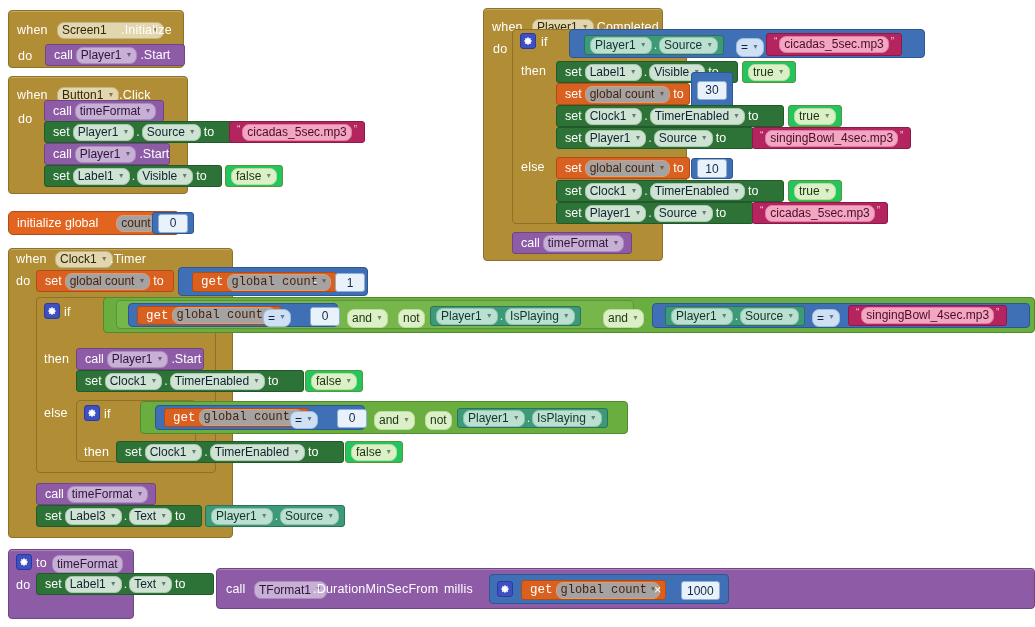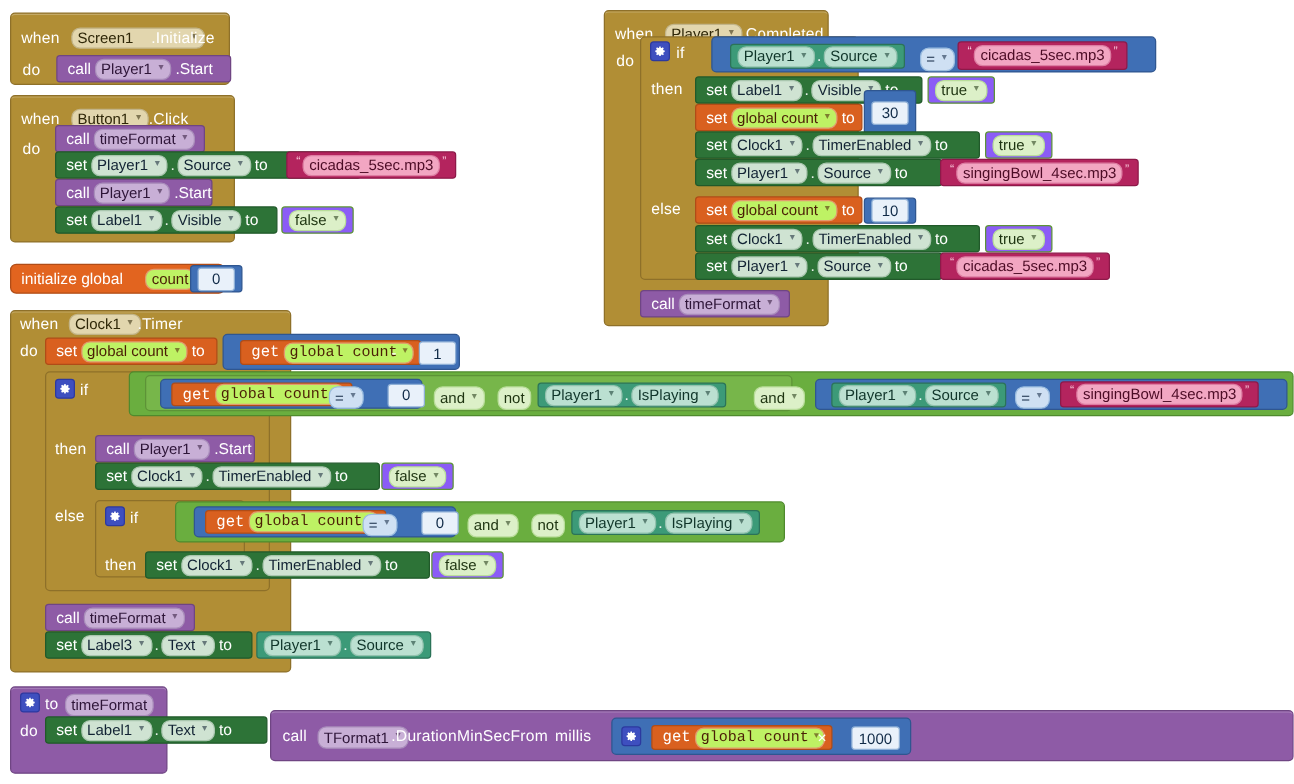--- a/index.html
+++ b/index.html
@@ -35,33 +35,33 @@
        border-radius:3px;height:22px;padding:0 5px;white-space:nowrap;}
   .r-set{background:#2D7337;border:1px solid #21592a;color:#fff;}
   .r-call{background:#8E5BA6;border:1px solid #6F4583;color:#fff;}
   .r-setglobal{background:#D9601F;border:1px solid #b04c17;color:#fff;}
   .r-init{background:#E2641F;border:1px solid #b04c17;color:#fff;border-radius:11px;}
 
   
   .v{display:inline-flex;align-items:center;box-sizing:border-box;height:20px;
      padding:0 5px;border-radius:3px;white-space:nowrap;}
   .v-comp{background:#3C9A78;border:1px solid #2b7358;color:#fff;}
-  .v-logic{background:#8b5cf6;border:1px solid #5d9337;color:#fff;}
+  .v-logic{background:#22c55e;border:1px solid #5d9337;color:#fff;}
   .v-math{background:#3F6FB5;border:1px solid #2f5690;color:#fff;}
   .v-text{background:#B4245E;border:1px solid #8d1949;color:#fff;}
   .v-getglobal{background:#D9601F;border:1px solid #b04c17;color:#fff;font-family:Liberation Mono, monospace;}
 
   
   .fld{display:inline-flex;align-items:center;height:15px;line-height:15px;
        padding:0 4px;border-radius:7px;font-size:12px;white-space:nowrap;}
   .f-light{background:#CFE3D2;color:#123;border:1px solid #a9c6ae;}
   .f-comp{background:#BBE0D1;color:#10352a;border:1px solid #92c2ae;}
   .f-logic{background:#DCF0C8;color:#1d3310;border:1px solid #b9dd9a;}
   .f-text{background:#F2A6C2;color:#4c0b25;border:1px solid #dd7da2;}
-  .f-orange{background:#bef264;color:#4a1e05;border:1px solid #e29a6e;}
+  .f-orange{background:#a3a3a3;color:#4a1e05;border:1px solid #e29a6e;}
   .f-purple{background:#C8AFD6;color:#2e1538;border:1px solid #a98dbb;}
   .f-hat{background:#E2D6AE;color:#2f2708;border:1px solid #c2b488;}
   .f-math{background:#CFE0F3;color:#0f2440;border:1px solid #9bbde0;}
 
   .caret{display:inline-block;margin-left:4px;font-size:7px;opacity:.55;transform:translateY(-1px);}
   .lbl{padding:0 3px;}
   .dot{padding:0 2px;color:#fff;opacity:.9;}
 
   
   .num{display:inline-flex;align-items:center;justify-content:center;

